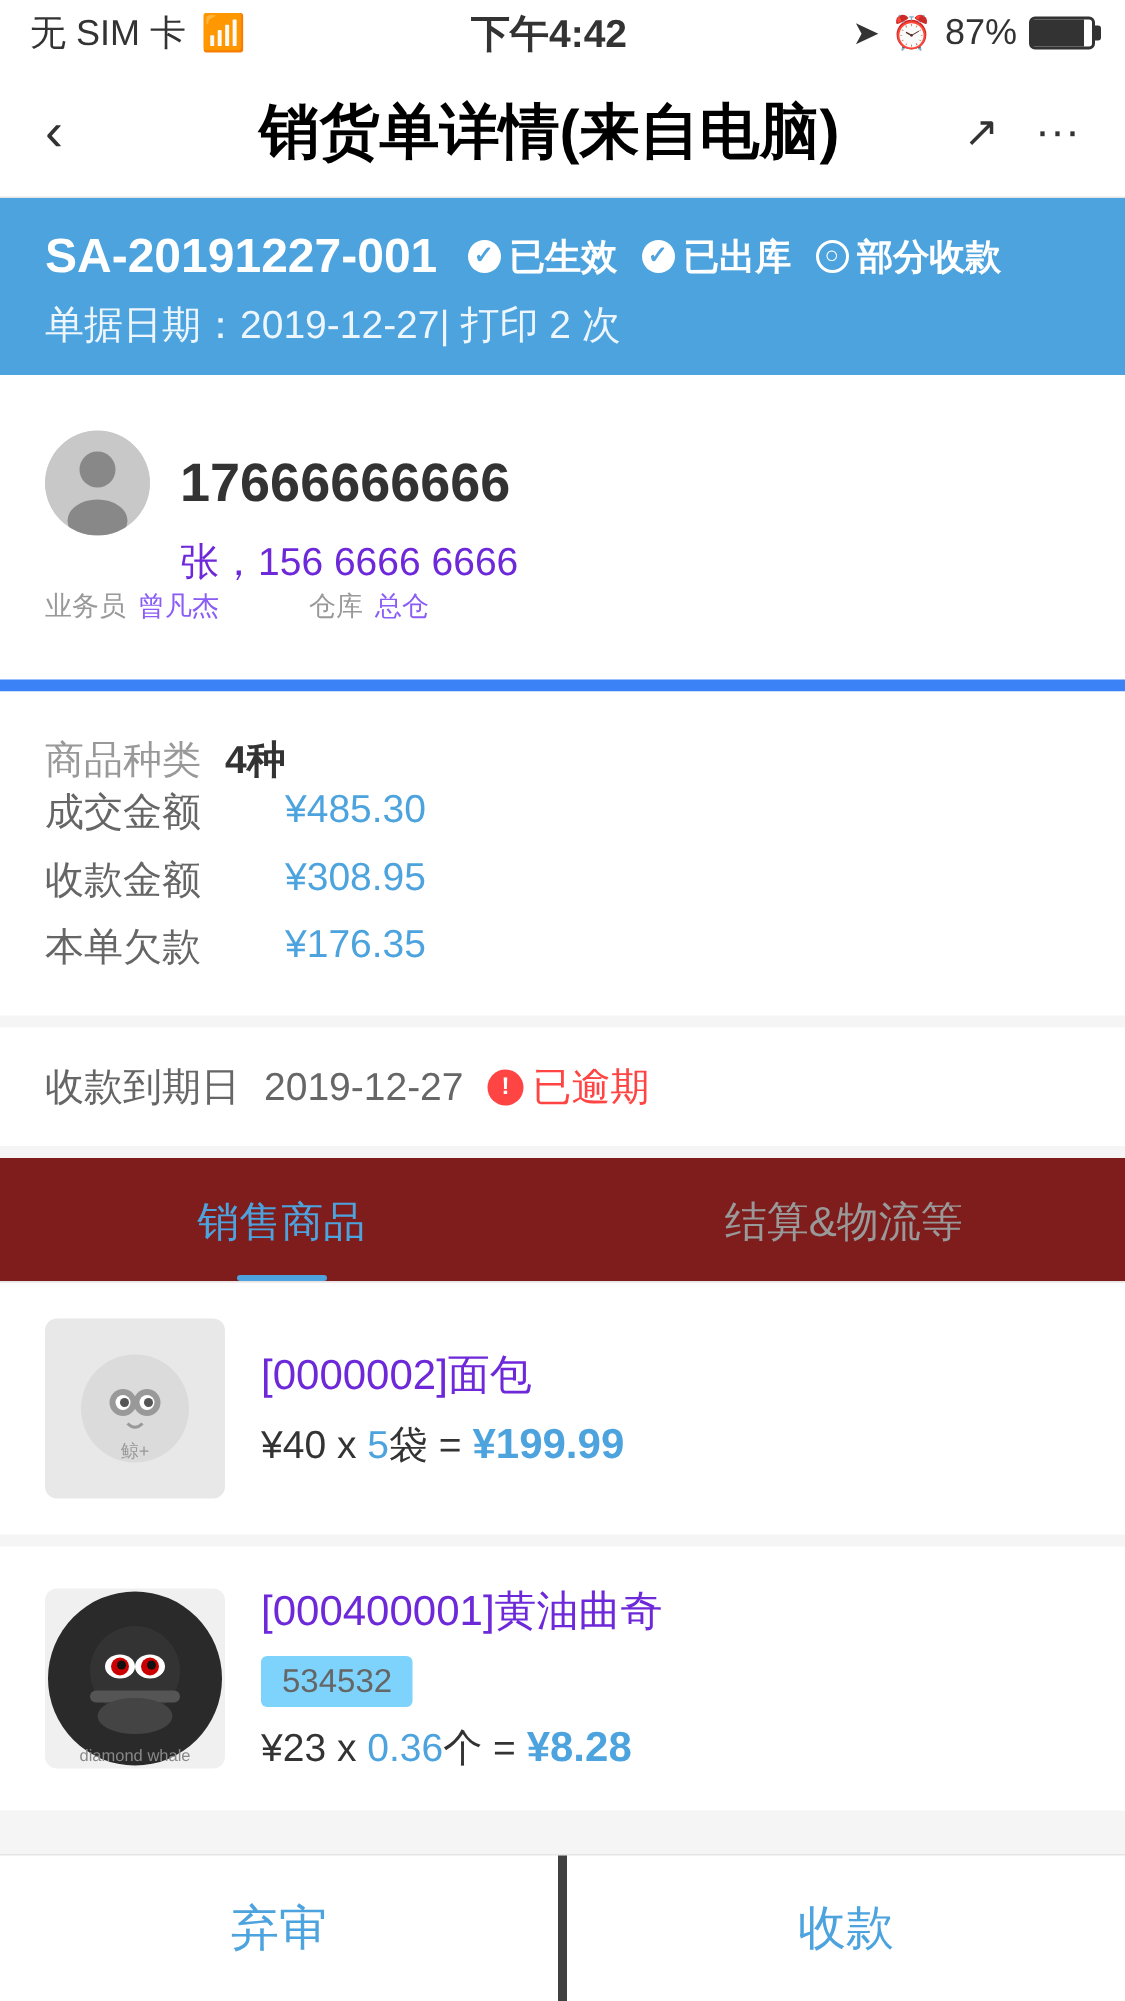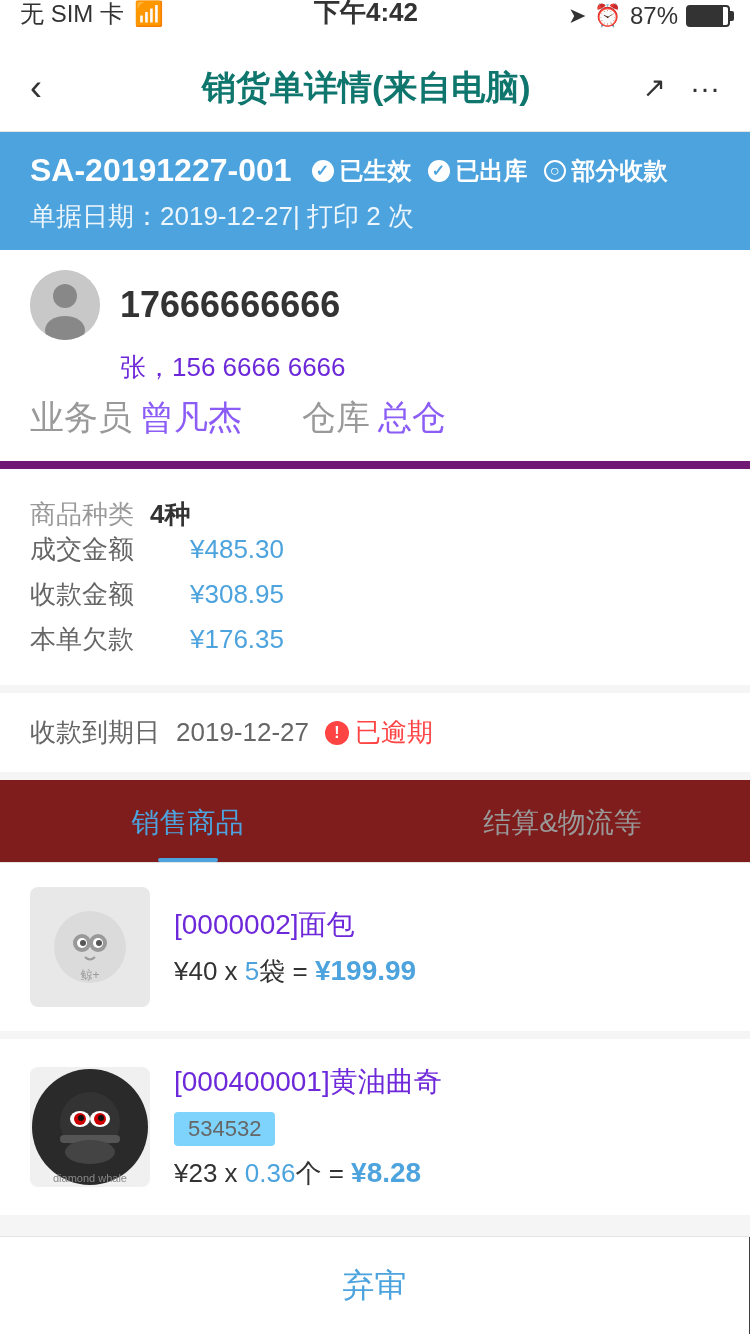--- a/index.html
+++ b/index.html
@@ -11,23 +11,23 @@
       min-height: 1334px;
       font-size: 28px;
       color: #333;
     }
 
     
     .status-bar {
       height: 44px;
       background: #fff;
       display: flex;
-      align-items: flex-end;
+      align-items: center;
       justify-content: space-between;
-      padding: 14px 20px;
+      padding: 4px 20px;
       font-size: 24px;
       font-weight: 500;
     }
     .status-left { display: flex; align-items: center; gap: 10px; }
     .status-center { font-size: 26px; font-weight: 600; }
     .status-right { display: flex; align-items: center; gap: 8px; font-size: 24px; }
     .battery-icon {
       display: inline-block;
       width: 44px;
       height: 22px;
@@ -58,23 +58,23 @@
       padding: 0 30px;
       border-bottom: 1px solid #e5e5e5;
     }
     .nav-back {
       font-size: 36px;
       color: #333;
       cursor: pointer;
       width: 60px;
     }
     .nav-title {
-      font-size: 34px;
+      font-size: 40px;
       font-weight: 600;
-      color: #0f766e;
+      color: #000000;
     }
     .nav-actions {
       display: flex;
       align-items: center;
       gap: 24px;
     }
     .nav-action-icon {
       font-size: 30px;
       color: #333;
       cursor: pointer;
@@ -131,25 +131,25 @@
     }
     .banner-date {
       color: rgba(255,255,255,0.9);
       font-size: 26px;
       margin-top: 8px;
     }
 
     
     .customer-section {
       background: #fff;
-      padding: 20px 30px;
+      padding: 37px 30px;
       display: flex;
       flex-direction: column;
-      gap: 10px;
-      border-bottom: 8px solid #701a75;
+      gap: 0;
+      border-bottom: 8px solid #3b82f6;
     }
     .customer-top {
       display: flex;
       align-items: center;
       gap: 20px;
     }
     .customer-avatar {
       width: 70px;
       height: 70px;
       border-radius: 50%;
@@ -170,21 +170,21 @@
     }
     .customer-sub {
       font-size: 26px;
       color: #6d28d9;
       padding-left: 90px;
     }
     .customer-meta {
       display: flex;
       align-items: center;
       padding-left: 0;
-      font-size: 34px;
+      font-size: 18px;
       color: #333;
       text-align: center;
     }
     .meta-label {
       color: #999;
       margin-right: 8px;
     }
     .meta-value {
       color: #8b5cf6;
       margin-right: 60px;
@@ -213,21 +213,21 @@
     .summary-value { font-weight: 600; color: #333; }
     .summary-right {
       text-align: right;
       display: flex;
       flex-direction: column;
       gap: 10px;
     }
     .summary-right-row {
       display: flex;
       justify-content: flex-end;
-      align-items: center;
+      align-items: flex-start;
       gap: 20px;
       font-size: 26px;
     }
     .amount-label { color: #666; }
     .amount-value { color: #4CA3DD; font-weight: 500; min-width: 130px; text-align: right; }
 
     
     .due-section {
       background: #fff;
       padding: 22px 30px;
@@ -353,21 +353,21 @@
       flex: 1;
       height: 100%;
       display: flex;
       align-items: center;
       justify-content: center;
       font-size: 32px;
       cursor: pointer;
     }
     .bottom-btn.left {
       color: #4CA3DD;
-      border-right: 1px solid #404040;
+      border-right: 6px solid #404040;
     }
     .bottom-btn.right {
       color: #4CA3DD;
     }
 
     
     .bottom-spacer { height: 98px; }
   </style>
 </head>
 <body>
@@ -533,13 +533,14 @@
       </div>
     </div>
   </div>
 
 </div>
 
 <div class="bottom-spacer"></div>
 
 <div class="bottom-bar">
   <div class="bottom-btn left">弃审</div>
+  <div class="bottom-btn right">收款</div>
 </div>
 
 </body></html>

